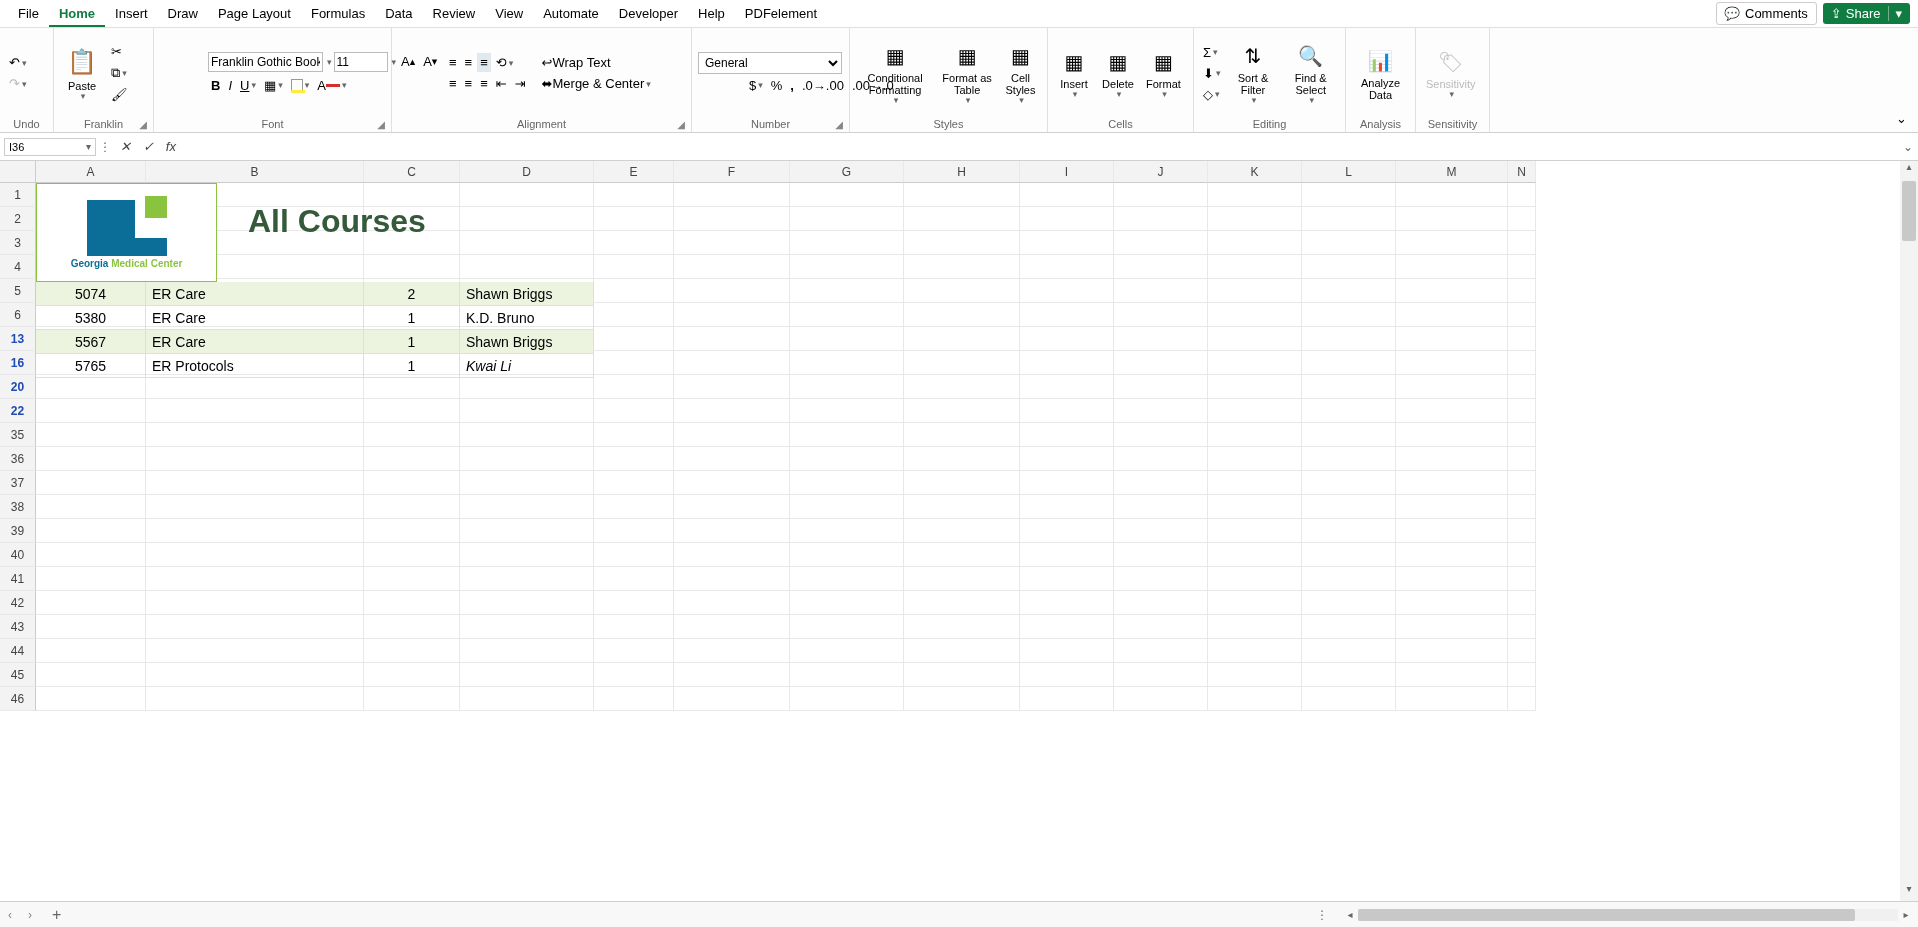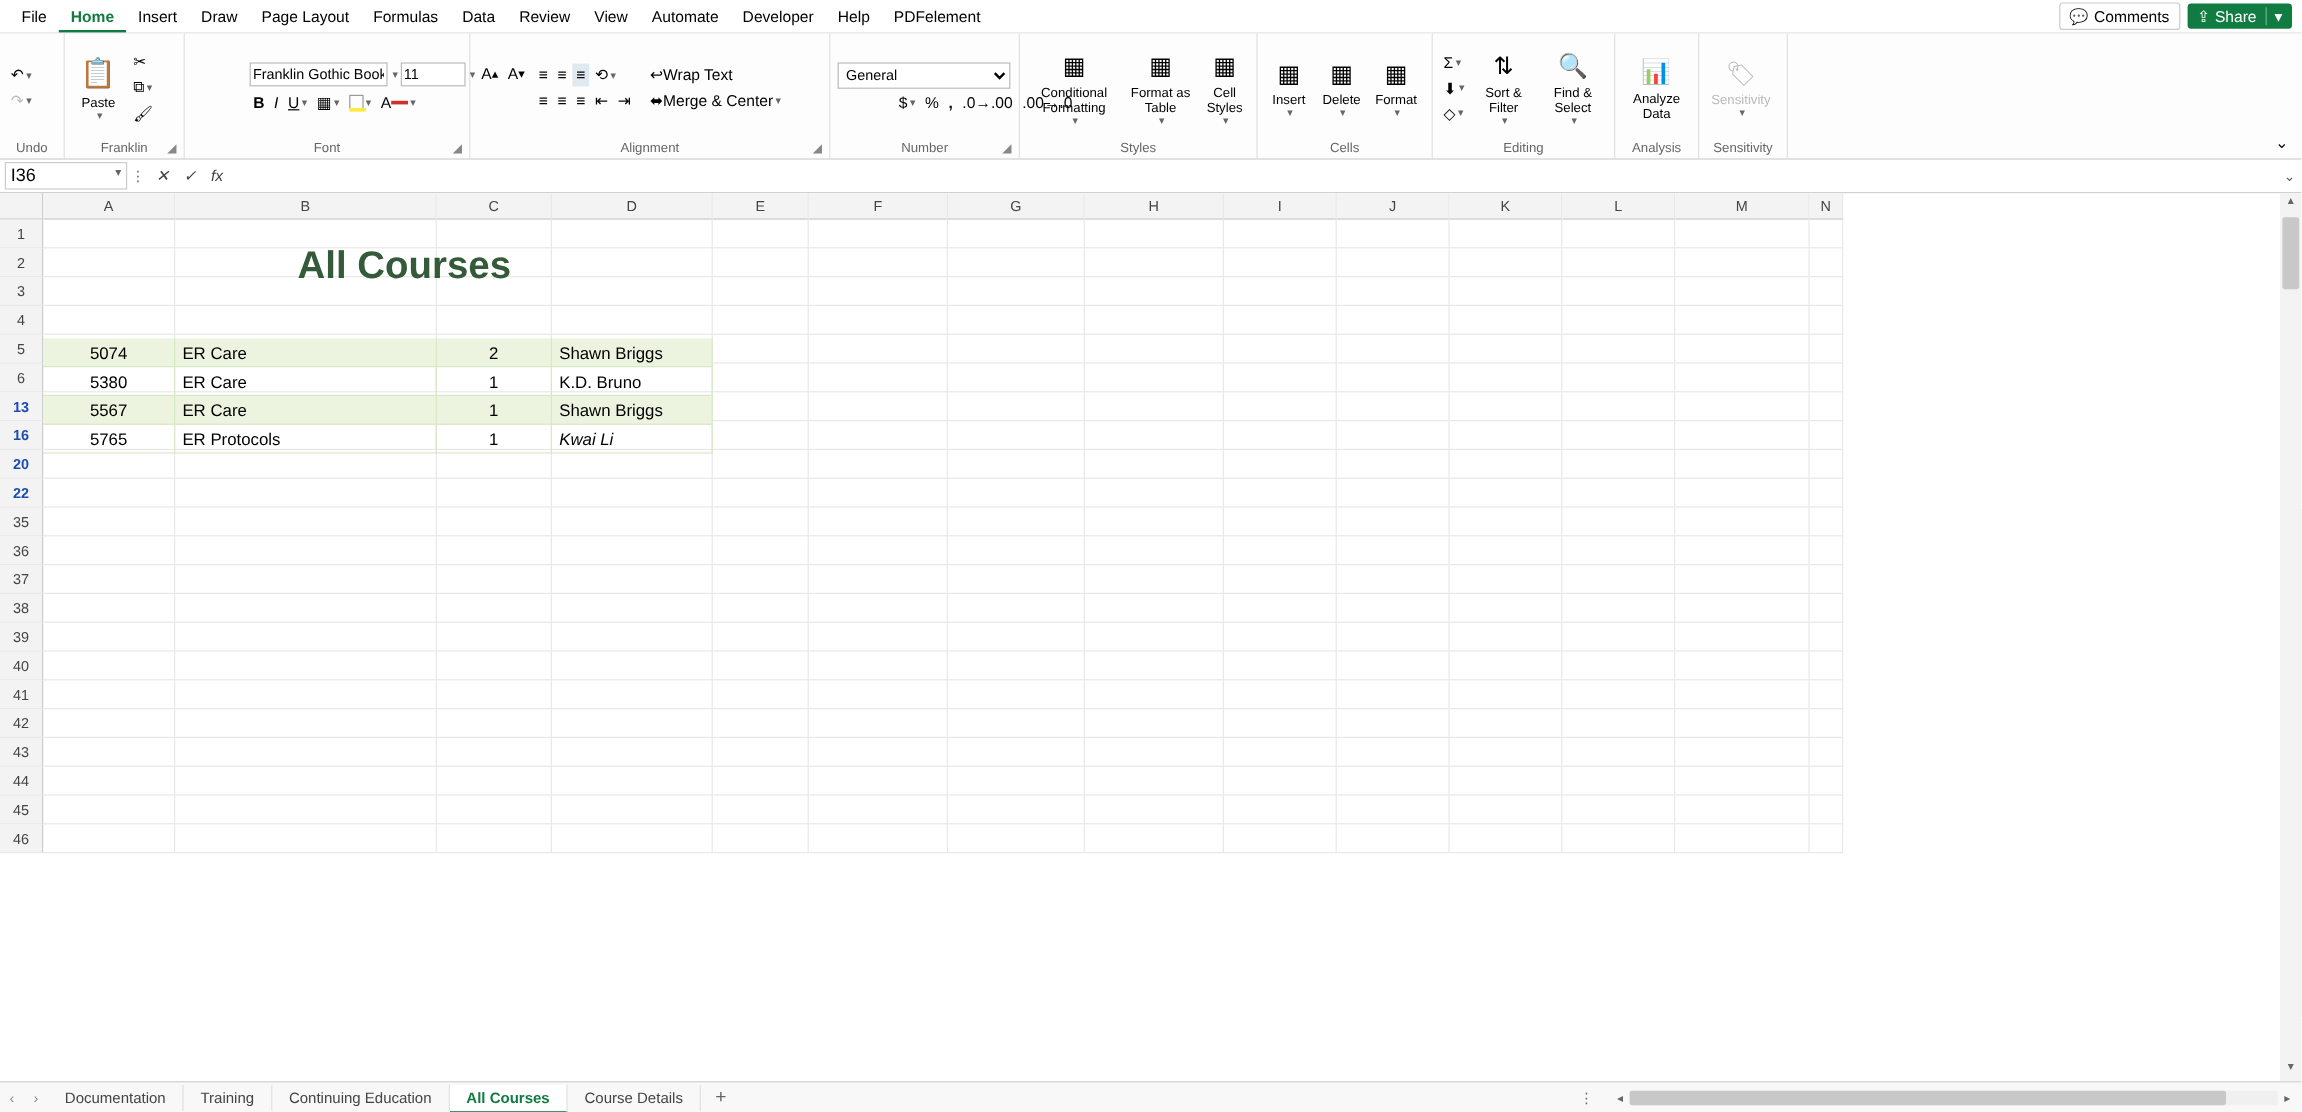--- a/index.html
+++ b/index.html
@@ -26,21 +26,21 @@
 .sbtn { padding: 2px 3px; cursor: pointer; font-size: 13px; display:inline-flex; align-items:center; }
 .col { display: flex; flex-direction: column; gap: 2px; }
 .row { display: flex; align-items: center; gap: 2px; margin-left: 48px; }
 select.ribbon-sel, input.ribbon-inp { border: 1px solid #bbb; font-size: 12px; padding: 2px; background: #fff; }
 .font-name { width: 115px; } .font-size { width: 54px; }
 .disabled { color: #bbb; }
 .chev { font-size: 9px; color: #666; margin-left: 2px; }
 
 
 .formula-bar { display: flex; align-items: center; height: 28px; border-bottom: 1px solid #d0d0d0; }
-.name-box { width: 102px; border: 1px solid #ccc; margin: 2px 0 2px 4px; padding: 2px 4px; font-size: 15px; position: relative; }
+.name-box { width: 92px; border: 1px solid #ccc; margin: 2px 0 2px 4px; padding: 2px 4px; font-size: 11px; position: relative; }
 .name-box::after { content: "▾"; position: absolute; right: 4px; color: #666; font-size: 10px; }
 .fb-sep { width: 18px; display:flex; justify-content:center; align-items:center; color:#666; height:100%; }
 .fx-btn { padding: 0 6px; font-style: italic; color: #444; cursor: pointer; font-size:13px; }
 .formula-input { flex: 1; border: none; outline: none; padding: 2px 6px; font-size: 12px; }
 .fb-expand { width: 20px; text-align: center; color: #666; cursor: pointer; }
 
 
 .sheet { position: relative; height: calc(927px - 28px - 105px - 28px - 26px); display:flex; }
 .rowhead-col { display:flex; flex-direction:column; }
 .selectall { width: 36px; height: 22px; border-right: 1px solid #ccc; border-bottom: 1px solid #ccc; background: #f3f3f3; }
@@ -720,20 +720,30 @@
           <div class="cell" style="width: 116px;"></div>
           <div class="cell" style="width: 94px;"></div>
           <div class="cell" style="width: 94px;"></div>
           <div class="cell" style="width: 94px;"></div>
           <div class="cell" style="width: 94px;"></div>
           <div class="cell" style="width: 112px;"></div>
           <div class="cell" style="width: 28px;"></div>
         </div>
       </div>
 
+    <div class="logo-area" style="left:0;">
+      <div class="logo-box">
+        <div class="logo-shape">
+          <div class="logo-blue1"></div>
+            <div class="logo-blue2"></div>
+            <div class="logo-green"></div>
+        </div>
+        <div class="logo-text"><span class="g">Georgia</span> <span class="mc">Medical Center</span></div>
+      </div>
+    </div>
     <div class="page-title" style="left:212px;">All Courses</div>
 
     <div class="table-area" style="left:0; top:121px;">
       <div id="tbody-mount">
           <div class="trow alt">
             <div class="tc" style="width: 110px; justify-content: center;">5074</div>
             <div class="tc" style="width: 218px; justify-content: flex-start;">ER Care</div>
             <div class="tc" style="width: 96px; justify-content: center;">2</div>
             <div class="tc" style="width: 134px; justify-content: flex-start;">Shawn Briggs</div>
           </div>
@@ -762,21 +772,20 @@
     <div class="vs-btn">▴</div>
     <div class="vs-thumb" style="height:60px"></div>
     <div style="flex:1"></div>
     <div class="vs-btn">▾</div>
   </div>
 </div>
 
 <div class="sheet-tabs">
   <span class="tab-nav">‹</span>
   <span class="tab-nav">›</span>
-  <span id="tabs-mount"><span class="tab">Documentation</span><span class="tab">Training</span><span class="tab">Continuing Education</span><span class="tab active">All Courses</span><span class="tab">Course Details</span></span>
   <span class="tab-add">+</span>
   <div style="flex:1"></div>
   <span class="tab-menu">⋮</span>
   <div class="hscroll" style="width:580px;flex:none">
     <span class="hs-btn">◂</span>
     <div class="hs-track">
       <div class="hs-thumb" style="width:92%"></div>
     </div>
     <span class="hs-btn">▸</span>
   </div>

